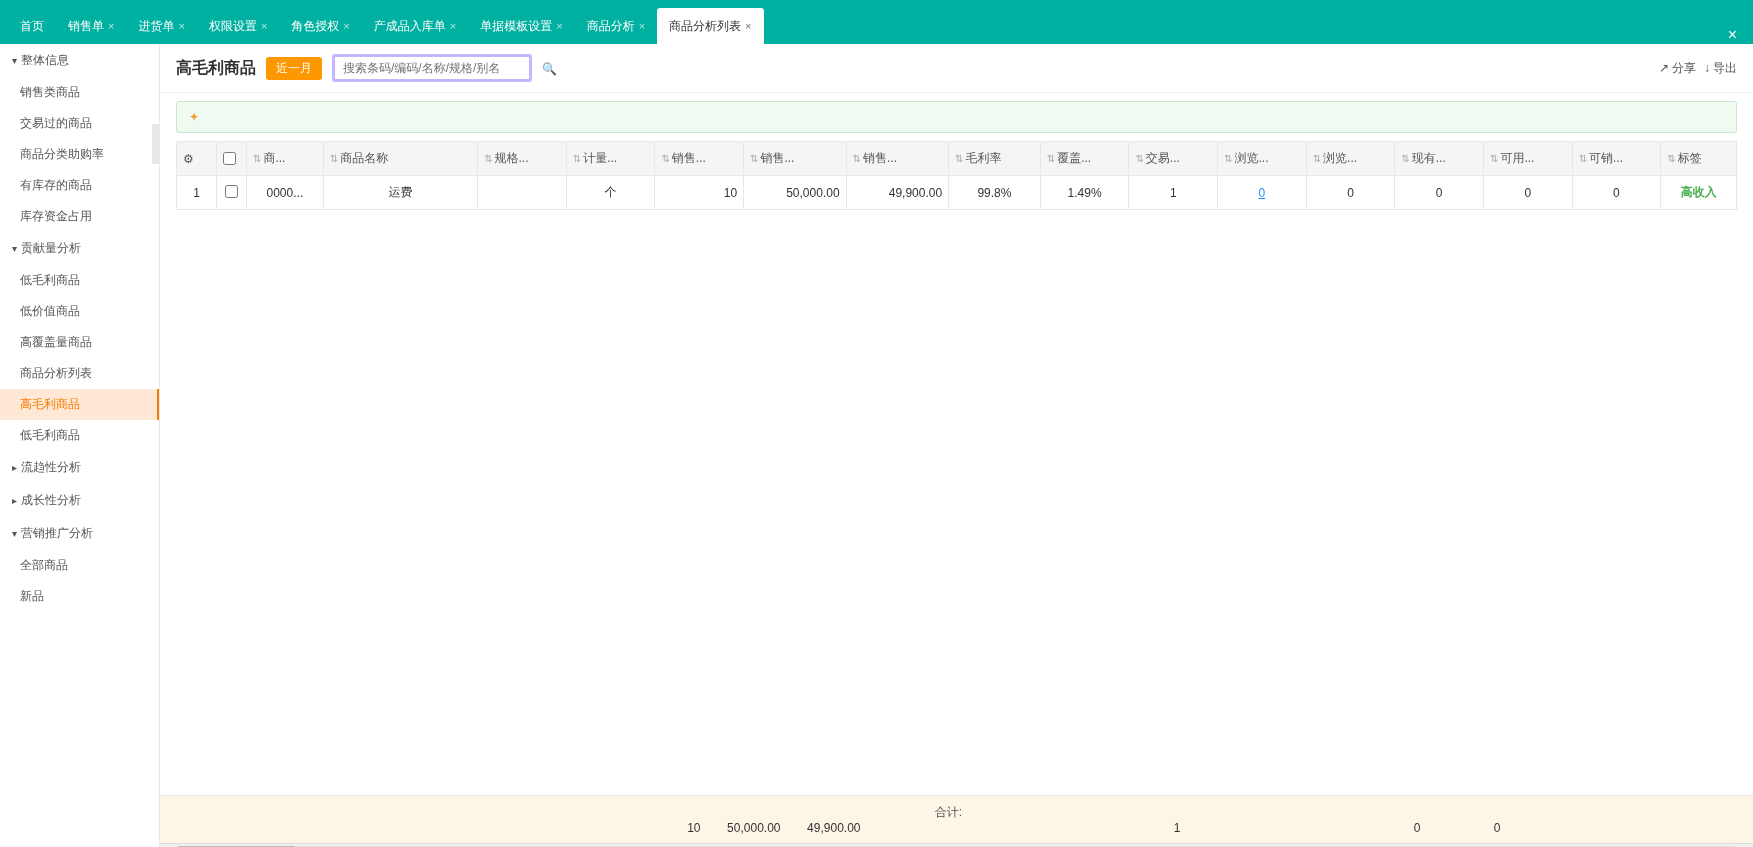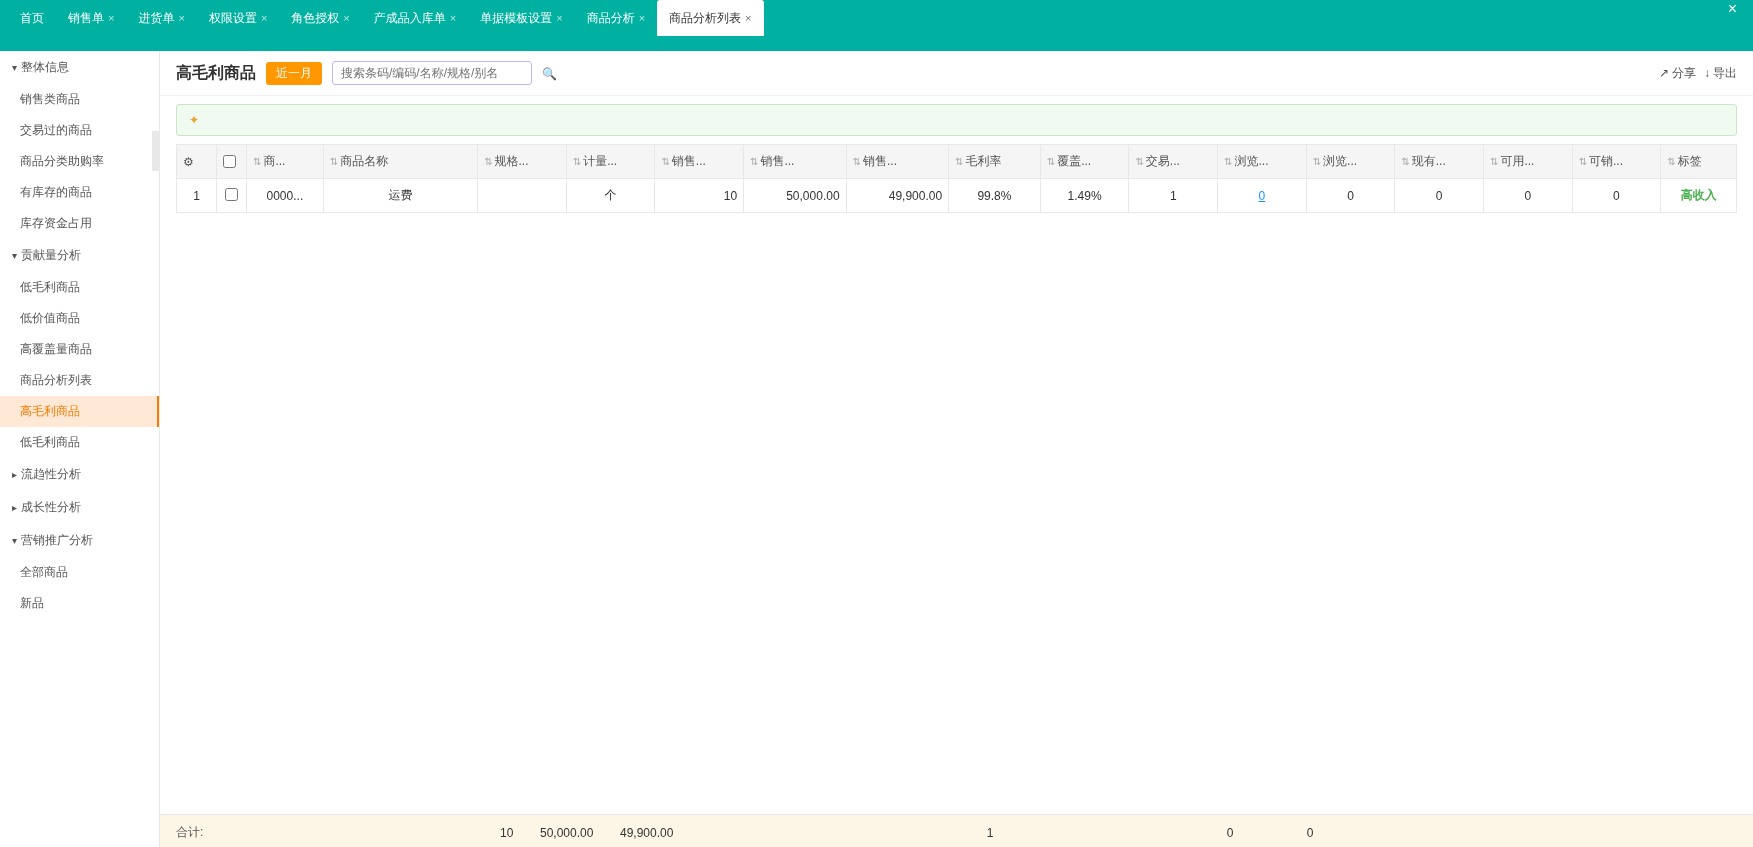--- a/index.html
+++ b/index.html
@@ -1,23 +1,23 @@
 <!DOCTYPE html>
 <html><head>
   <meta charset="utf-8">
   <style>
     * { box-sizing: border-box; margin: 0; padding: 0; font-family: "Microsoft YaHei", Arial, sans-serif; font-size: 12px; }
     body { background: #f5f5f5; overflow: hidden; width: 1753px; height: 847px; }
 
     
     .top-nav {
       background: #00b0a0;
-      height: 51px;
-      display: flex;
-      align-items: flex-start;
+      height: 44px;
+      display: flex;
+      align-items: flex-end;
       padding: 0 8px;
       color: white;
       flex-shrink: 0;
     }
     .top-nav .nav-item {
       padding: 0 12px;
       height: 36px;
       display: flex;
       align-items: center;
       cursor: pointer;
@@ -122,21 +122,21 @@
     .filter-btn {
       background: #ff9800;
       color: white;
       border: none;
       padding: 3px 10px;
       border-radius: 3px;
       cursor: pointer;
       font-size: 12px;
     }
     .search-input {
-      border: 1px solid #c4b5fd;
+      border: 3px solid #c4b5fd;
       padding: 4px 8px;
       border-radius: 3px;
       width: 200px;
       outline: none;
       color: #aaa;
     }
     .search-icon-btn {
       background: none;
       border: none;
       cursor: pointer;
@@ -217,20 +217,21 @@
 
     
     .footer-summary {
       background: #fdf5e6;
       border-top: 1px solid #e8e8e8;
       padding: 8px 16px;
       display: flex;
       align-items: center;
       gap: 0;
       min-height: 36px;
+      flex-direction: column;
     }
     .summary-label { color: #555; margin-right: 16px; }
     .summary-cell {
       padding: 0 6px;
       min-width: 80px;
       text-align: right;
       color: #333;
     }
 
     

